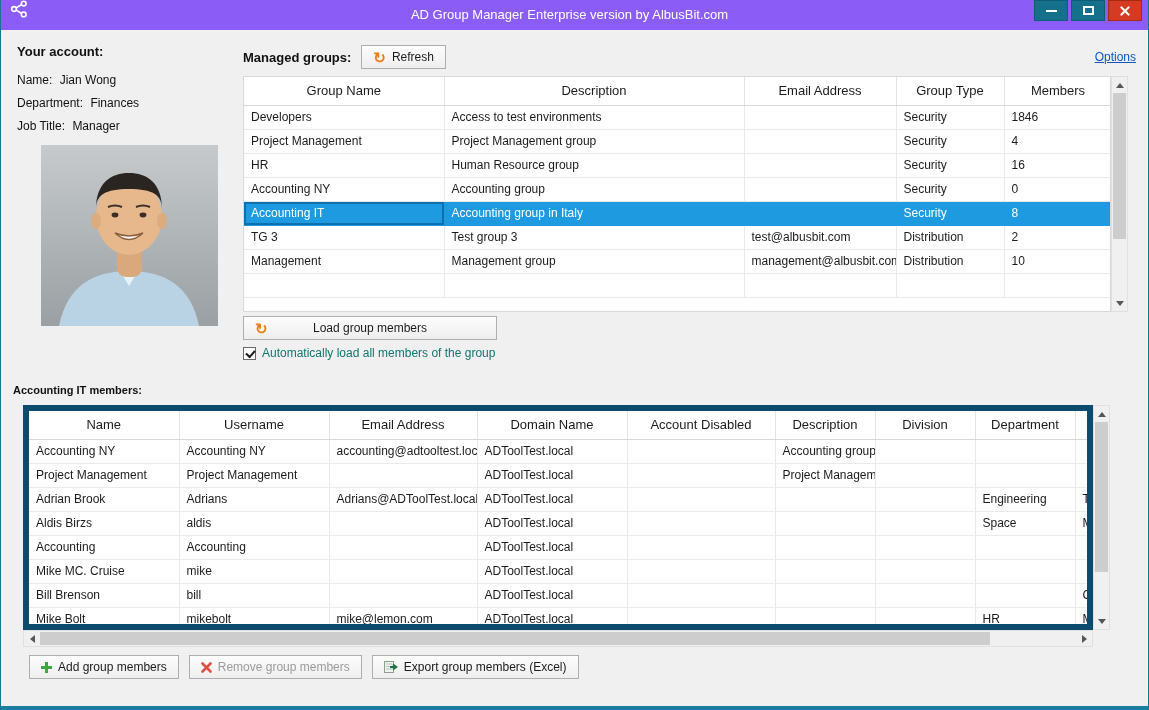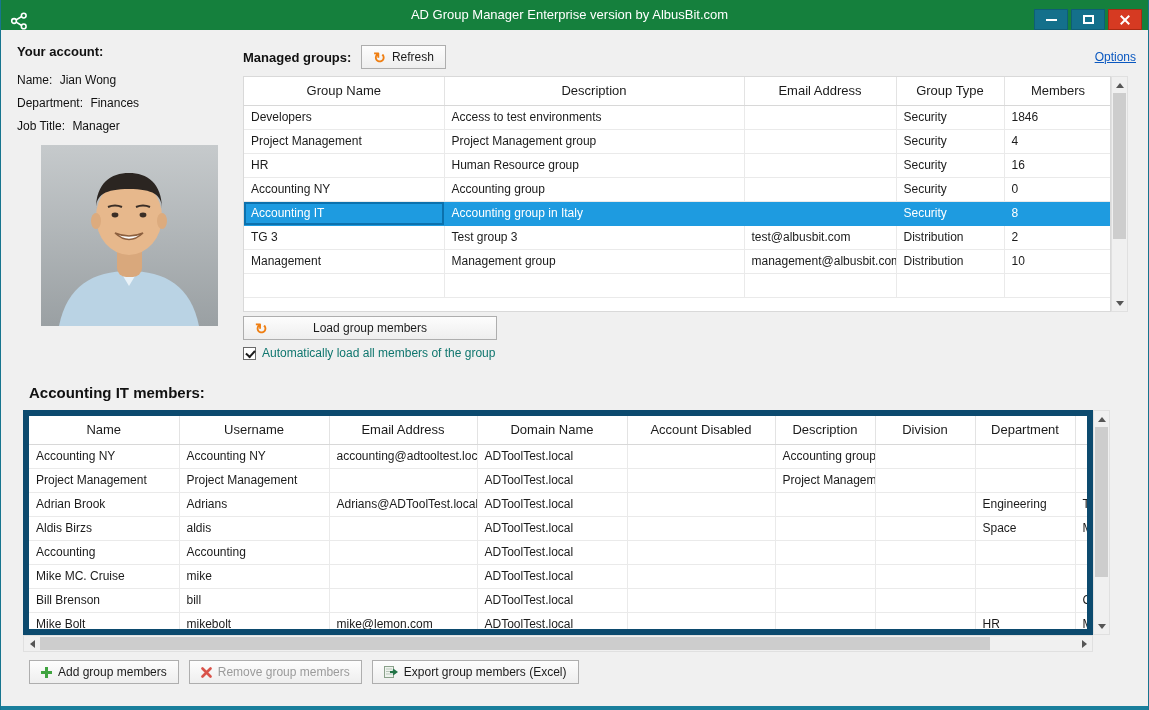--- a/index.html
+++ b/index.html
@@ -2,21 +2,21 @@
 <html><head>
 <meta charset="utf-8">
 <style>
   * { box-sizing: border-box; margin: 0; padding: 0; }
   html,body { background:#6b6b6b; }
   body { font-family:"Liberation Sans", sans-serif; }
   .window { width:1149px; height:710px; display:flex; flex-direction:column;
             background:#f0f0f0; border-left:1px solid #17758f; border-right:1px solid #17758f; }
 
   
-  .titlebar { flex:0 0 30px; background:#15803d; position:relative; display:flex; align-items:flex-end; padding:0 6px 0 9px; }
+  .titlebar { flex:0 0 30px; background:#8b5cf6; position:relative; display:flex; align-items:flex-start; padding:0 6px 0 9px; }
   .app-icon { width:18px; height:18px; flex:0 0 18px; }
   .title-text { position:absolute; left:120px; right:130px; text-align:center; color:#fff; font-size:13px; line-height:30px; white-space:nowrap; overflow:hidden; }
   .win-controls { margin-left:auto; display:flex; gap:3px; z-index:2; }
   .win-btn { width:34px; height:21px; display:flex; align-items:center; justify-content:center; }
   .win-btn.min, .win-btn.max { background:#14708b; border:1px solid #0e5e76; }
   .win-btn.close { background:#d63a22; border:1px solid #a82913; }
   .glyph-min { width:11px; height:2px; background:#fff; }
   .glyph-max { width:11px; height:9px; border:2px solid #fff; }
   .glyph-close { position:relative; width:12px; height:12px; }
   .glyph-close::before, .glyph-close::after { content:""; position:absolute; left:5px; top:0; width:2px; height:12px; background:#fff; }
@@ -70,21 +70,21 @@
 
   
   .load-btn { position:relative; width:254px; margin-top:4px; }
   .load-btn .refresh-glyph { position:absolute; left:11px; top:4px; }
   .checkbox-row { display:flex; align-items:center; gap:6px; margin-top:6px; font-size:12px; color:#0f766e; }
   .checkbox { width:13px; height:13px; background:#fff; border:1px solid #6a6a6a; position:relative; flex:0 0 13px; }
   .checkbox.checked::after { content:""; position:absolute; left:2px; top:2px; width:7px; height:4px;
                              border-left:2px solid #1c1c1c; border-bottom:2px solid #1c1c1c; transform:rotate(-48deg); }
 
   
-  .members-heading { font-weight:bold; font-size:15px; margin:14px 0 0 18px; color:#111; }
+  .members-heading { font-weight:bold; font-size:11px; margin:14px 0 0 2px; color:#111; }
   .members-area { position:relative; margin:9px 0 0 12px; width:1087px; height:242px; flex:0 0 242px; }
   .members-clip { position:absolute; left:0; top:0; width:1070px; height:225px; overflow:hidden; background:#fff; border:6px solid #0c4a6e; }
 
   
   .footer-buttons { display:flex; gap:10px; margin:8px 0 0 18px; }
   .btn .icon-svg { display:block; }
   .btn.disabled { color:#9b9b9b; }
 
   .statusbar { flex:0 0 27px; background:#ededed; border-top:1px solid #d8d8d8; display:flex; align-items:center;
                padding:0 11px; font-size:12px; font-style:italic; color:#1e1e1e; }

